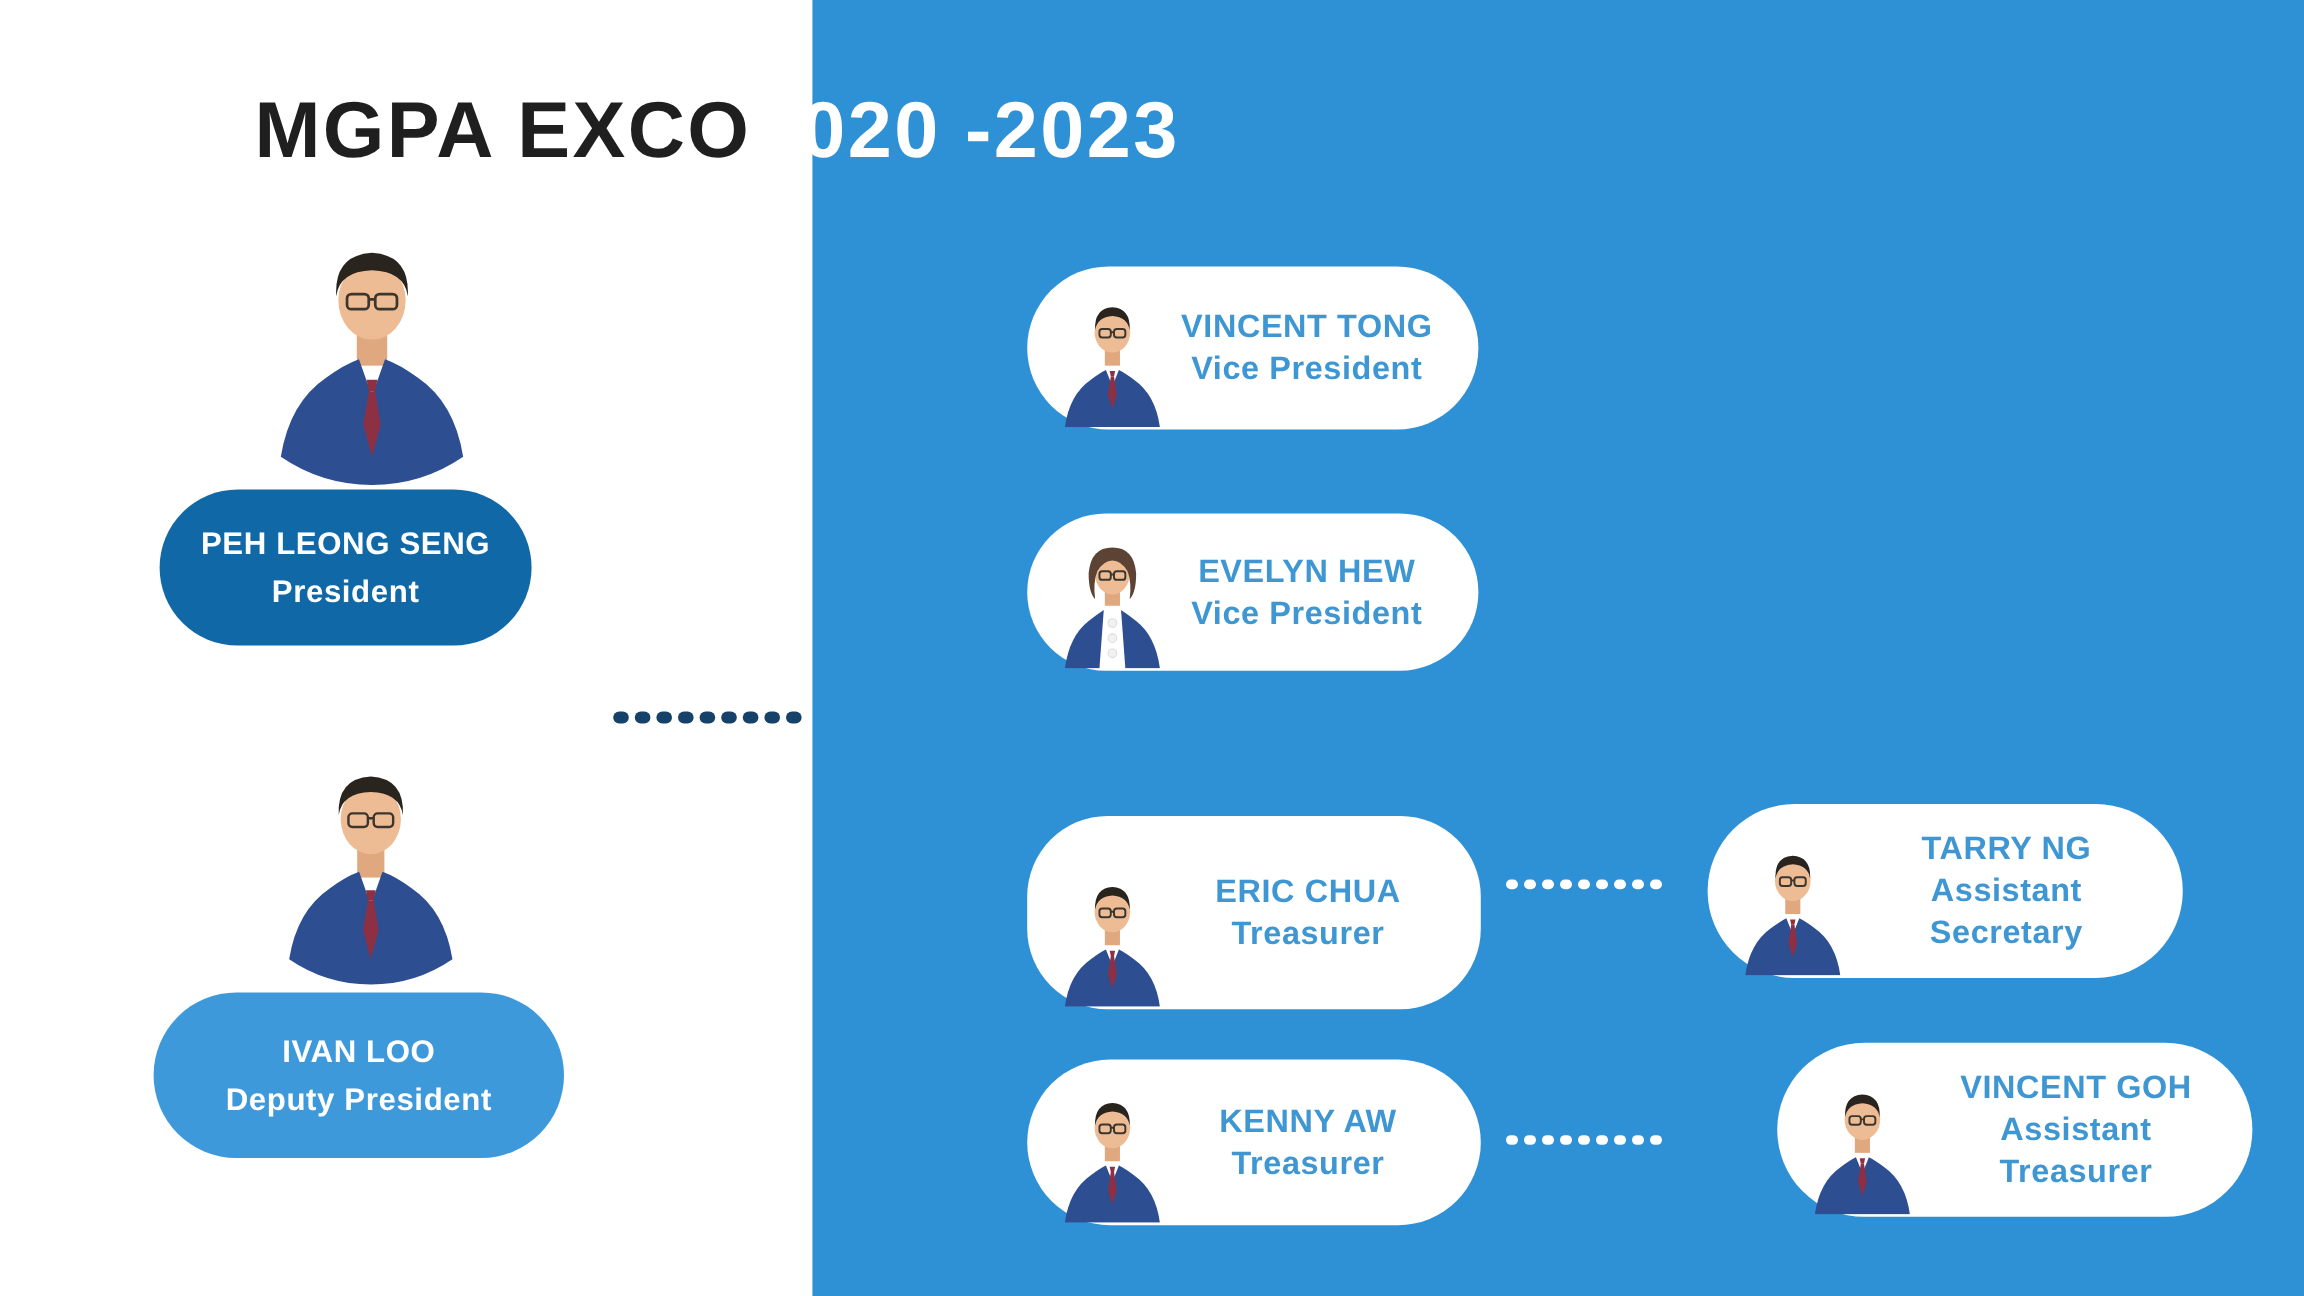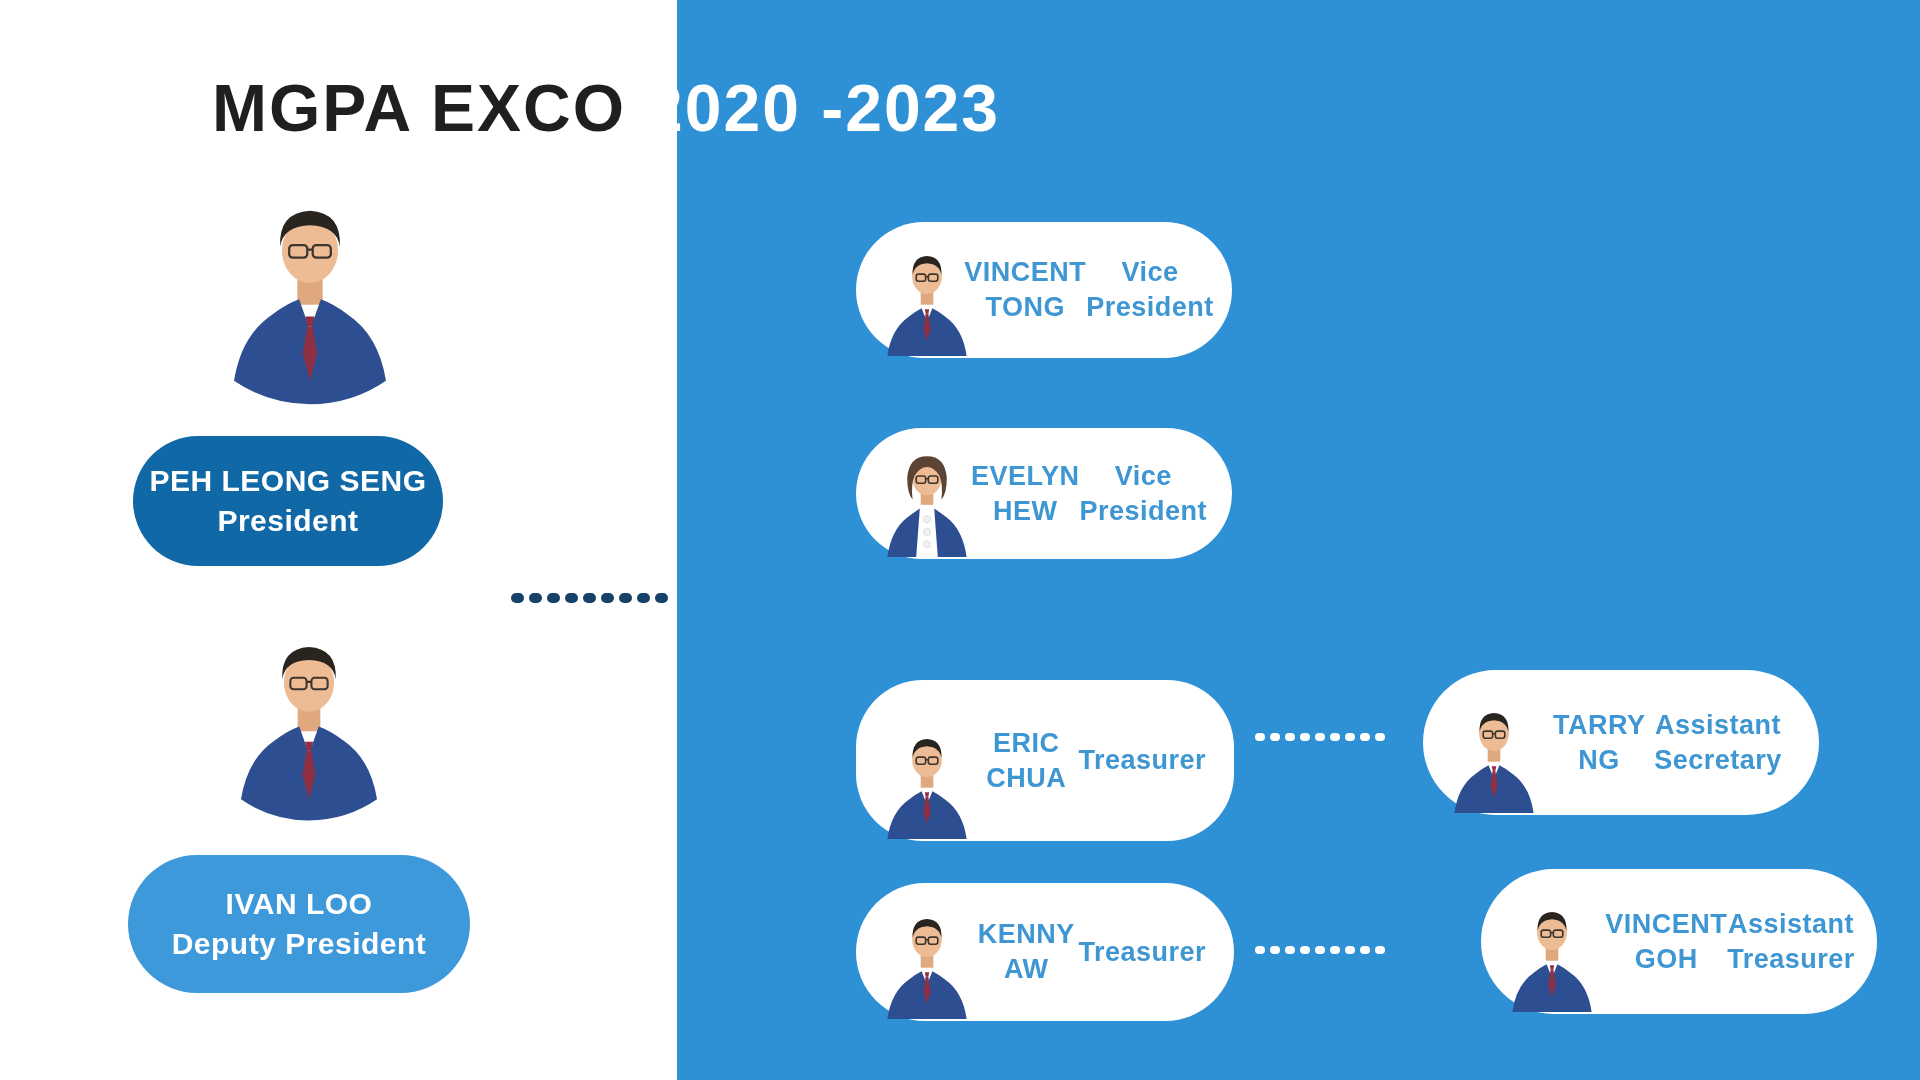--- a/index.html
+++ b/index.html
@@ -5,34 +5,34 @@
   html,body{margin:0;padding:0;background:#ffffff;}
   #stage{
     position:relative;width:1920px;height:1080px;overflow:hidden;
     font-family:"Liberation Sans", sans-serif;background:#ffffff;
   }
   .blue-panel{position:absolute;left:677px;top:0;width:1243px;height:1080px;background:var(--panel-blue,#2e90d5);}
   .title{
     position:absolute;left:212px;top:26px;white-space:nowrap;
     font-size:66px;font-weight:800;letter-spacing:2px;line-height:76px;color:#1f1f1f;
   }
-  .title .suffix{color:#ffffff;margin-left:20px;}
+  .title .suffix{color:#ffffff;margin-left:3px;}
   .pill{
     position:absolute;display:flex;flex-direction:column;justify-content:center;align-items:center;
-    color:#ffffff;font-weight:700;text-align:center;font-size:30px;line-height:40px;letter-spacing:0.5px;margin-top:28px;
+    color:#ffffff;font-weight:700;text-align:center;font-size:26px;line-height:40px;letter-spacing:0.5px;
   }
   .pill-dark{background:var(--dark-pill,#1168a7);}
   .pill-light{background:var(--light-pill,#3e99da);align-items:center;}
   .card{
     position:absolute;background:#ffffff;border-radius:80px;
   }
   .card .portrait{position:absolute;left:26px;bottom:2px;width:90px;height:112px;}
   .card .card-text{
     position:absolute;top:0;bottom:0;left:118px;right:28px;
-    display:flex;flex-direction:row;justify-content:center;align-items:center;
+    display:flex;flex-direction:column;justify-content:center;align-items:center;
     color:var(--card-text,#3e96d3);font-weight:700;font-size:27px;line-height:35px;
     letter-spacing:0.5px;text-align:center;
   }
   .card.wide .card-text{left:130px;}
   .portrait-big{position:absolute;}
   .portrait svg,.portrait-big svg{width:100%;height:100%;display:block;}
   .dash-row{position:absolute;display:flex;gap:5px;align-items:center;}
   .dash{width:13px;height:10px;border-radius:5px;background:var(--connector-navy,#164269);}
   .dash-row.white .dash{width:10px;height:8px;border-radius:4px;background:#ffffff;}
   .name-line{display:block;}

